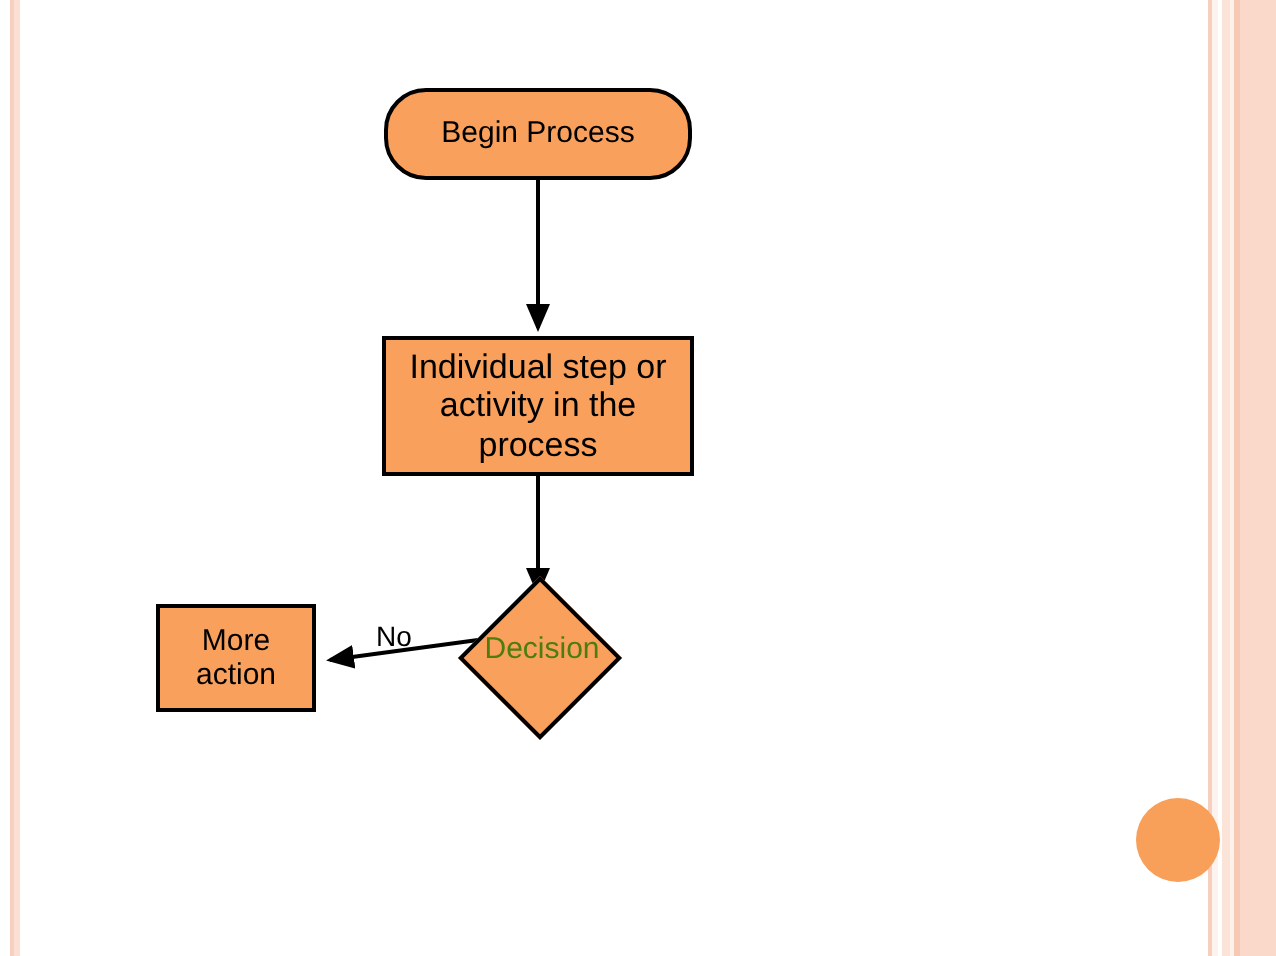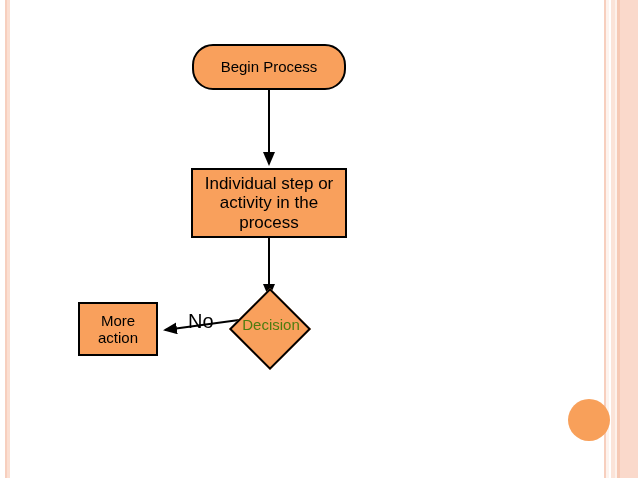--- a/index.html
+++ b/index.html
@@ -109,21 +109,21 @@
     width: 638px;
     height: 478px;
     overflow: visible;
     pointer-events: none;
   }
 
   #label-no {
     position: absolute;
     left: 188px;
     top: 310px;
-    font-size: 20px;
+    font-size: 14px;
     color: #000000;
   }
 </style>
 </head>
 <body>
 
 <div id="slide">
 
   <div class="stripe" style="left:5px; width:2px; background:#F7CFBE;"></div>
   <div class="stripe" style="left:7px; width:3px; background:#FBDFD2;"></div>

